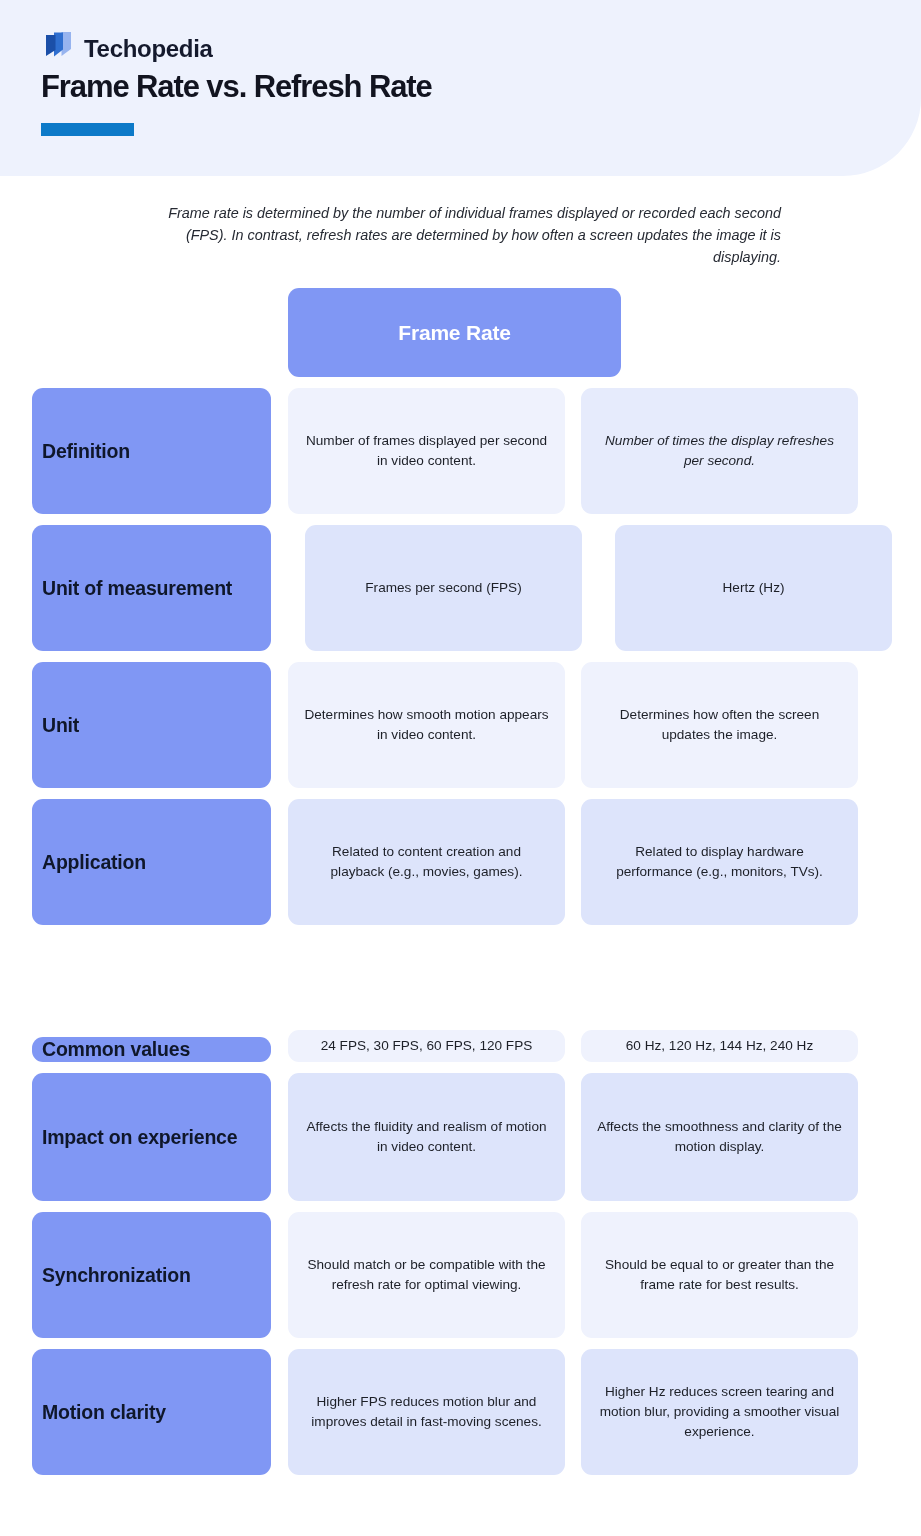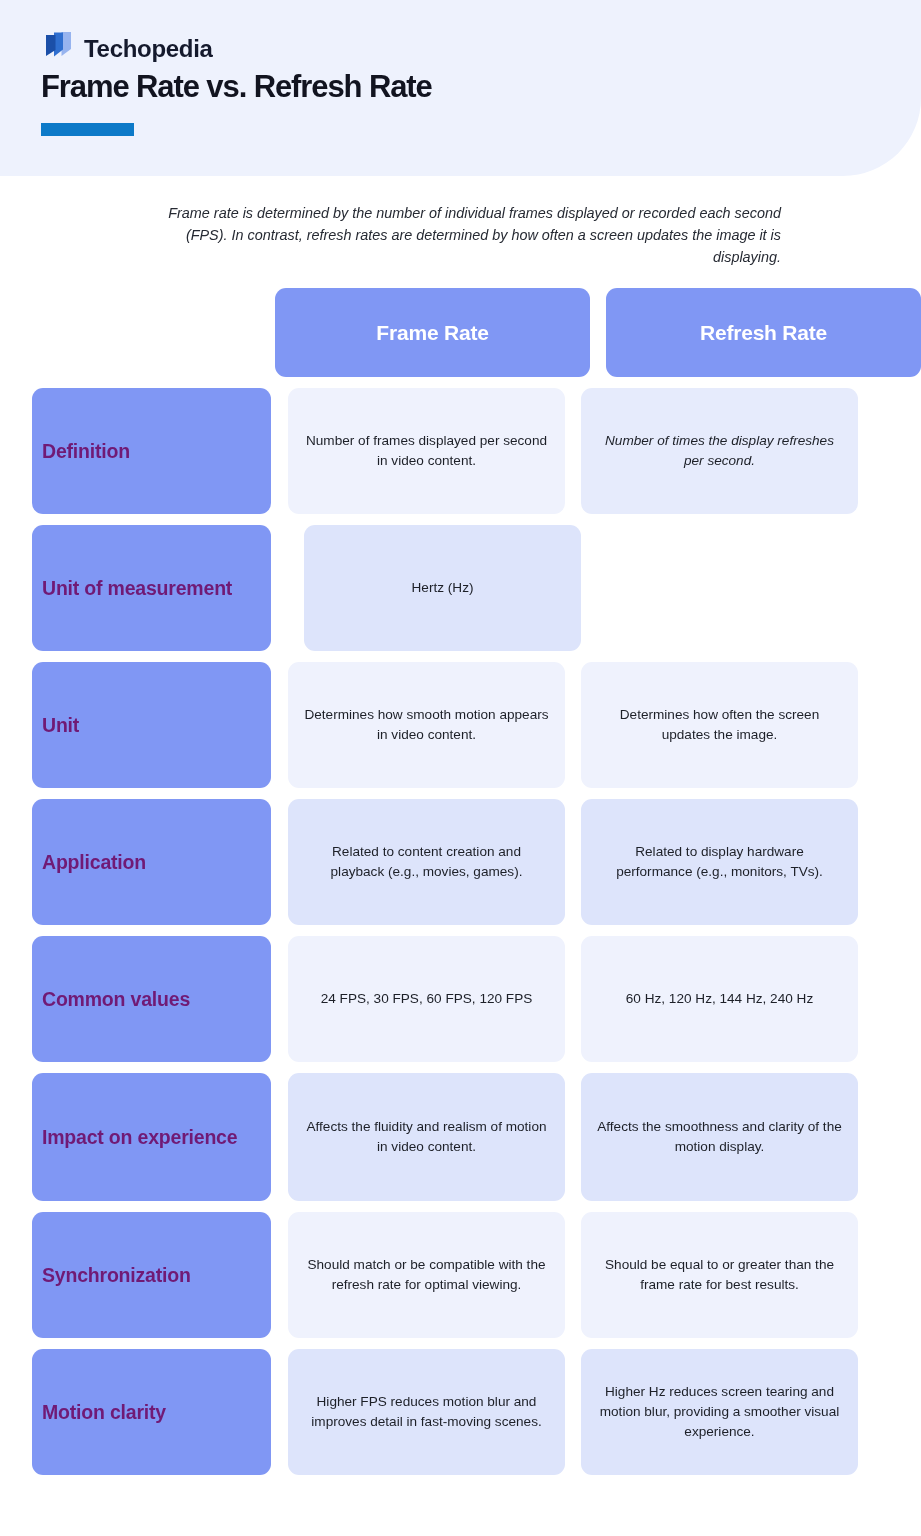--- a/index.html
+++ b/index.html
@@ -106,21 +106,21 @@
   .cell-head-spacer,
   .cell-head {
     border-radius: 11px;
   }
 
   
   .cell-label {
     width: 239px;
     margin-left: 32px;
     background: #8097f4;
-    color: #701a75;
+    color: #0f172a;
     font-size: 19.5px;
     font-weight: bold;
     letter-spacing: -0.2px;
     line-height: 1.28;
     display: flex;
     align-items: center;
     padding: 0 0 0 10px;
   }
 
   .cell-head-spacer {
@@ -186,47 +186,47 @@
     <div class="accent-bar"></div>
   </div>
 
   <p class="intro">Frame rate is determined by the number of individual frames displayed or recorded each second (FPS). In contrast, refresh rates are determined by how often a screen updates the image it is displaying.</p>
 
   <div class="table">
 
     <div class="trow" style="height:89px;margin-bottom:11px;">
       <div class="cell-head-spacer"></div>
       <div class="cell-head c2">Frame Rate</div>
-      <div class="cell-head c3">Refresh Rate</div>
     </div>
 
     <div class="trow" style="height:126px;margin-bottom:11px;">
       <div class="cell-label">Definition</div>
       <div class="cell-val c2 tint-a">Number of frames displayed per second in video content.</div>
       <div class="cell-val c3 tint-c">Number of times the display refreshes per second.</div>
     </div>
 
     <div class="trow" style="height:126px;margin-bottom:11px;gap:17px;">
       <div class="cell-label">Unit of measurement</div>
+      <div class="cell-val c2 tint-b">Frames per second (FPS)</div>
       <div class="cell-val c3 tint-b">Hertz (Hz)</div>
     </div>
 
     <div class="trow" style="height:126px;margin-bottom:11px;">
       <div class="cell-label">Unit</div>
       <div class="cell-val c2 tint-a">Determines how smooth motion appears in video content.</div>
       <div class="cell-val c3 tint-a">Determines how often the screen updates the image.</div>
     </div>
 
     <div class="trow" style="height:126px;margin-bottom:11px;">
       <div class="cell-label">Application</div>
       <div class="cell-val c2 tint-b">Related to content creation and playback (e.g., movies, games).</div>
       <div class="cell-val c3 tint-b">Related to display hardware performance (e.g., monitors, TVs).</div>
     </div>
 
-    <div class="trow" style="height:126px;margin-bottom:11px;">
+    <div class="trow" style="height:126px;margin-bottom:11px;align-items:flex-end;">
       <div class="cell-label">Common values</div>
       <div class="cell-val c2 tint-a">24 FPS, 30 FPS, 60 FPS, 120 FPS</div>
       <div class="cell-val c3 tint-a">60 Hz, 120 Hz, 144 Hz, 240 Hz</div>
     </div>
 
     <div class="trow" style="height:128px;margin-bottom:11px;">
       <div class="cell-label">Impact on experience</div>
       <div class="cell-val c2 tint-b">Affects the fluidity and realism of motion in video content.</div>
       <div class="cell-val c3 tint-b">Affects the smoothness and clarity of the motion display.</div>
     </div>

